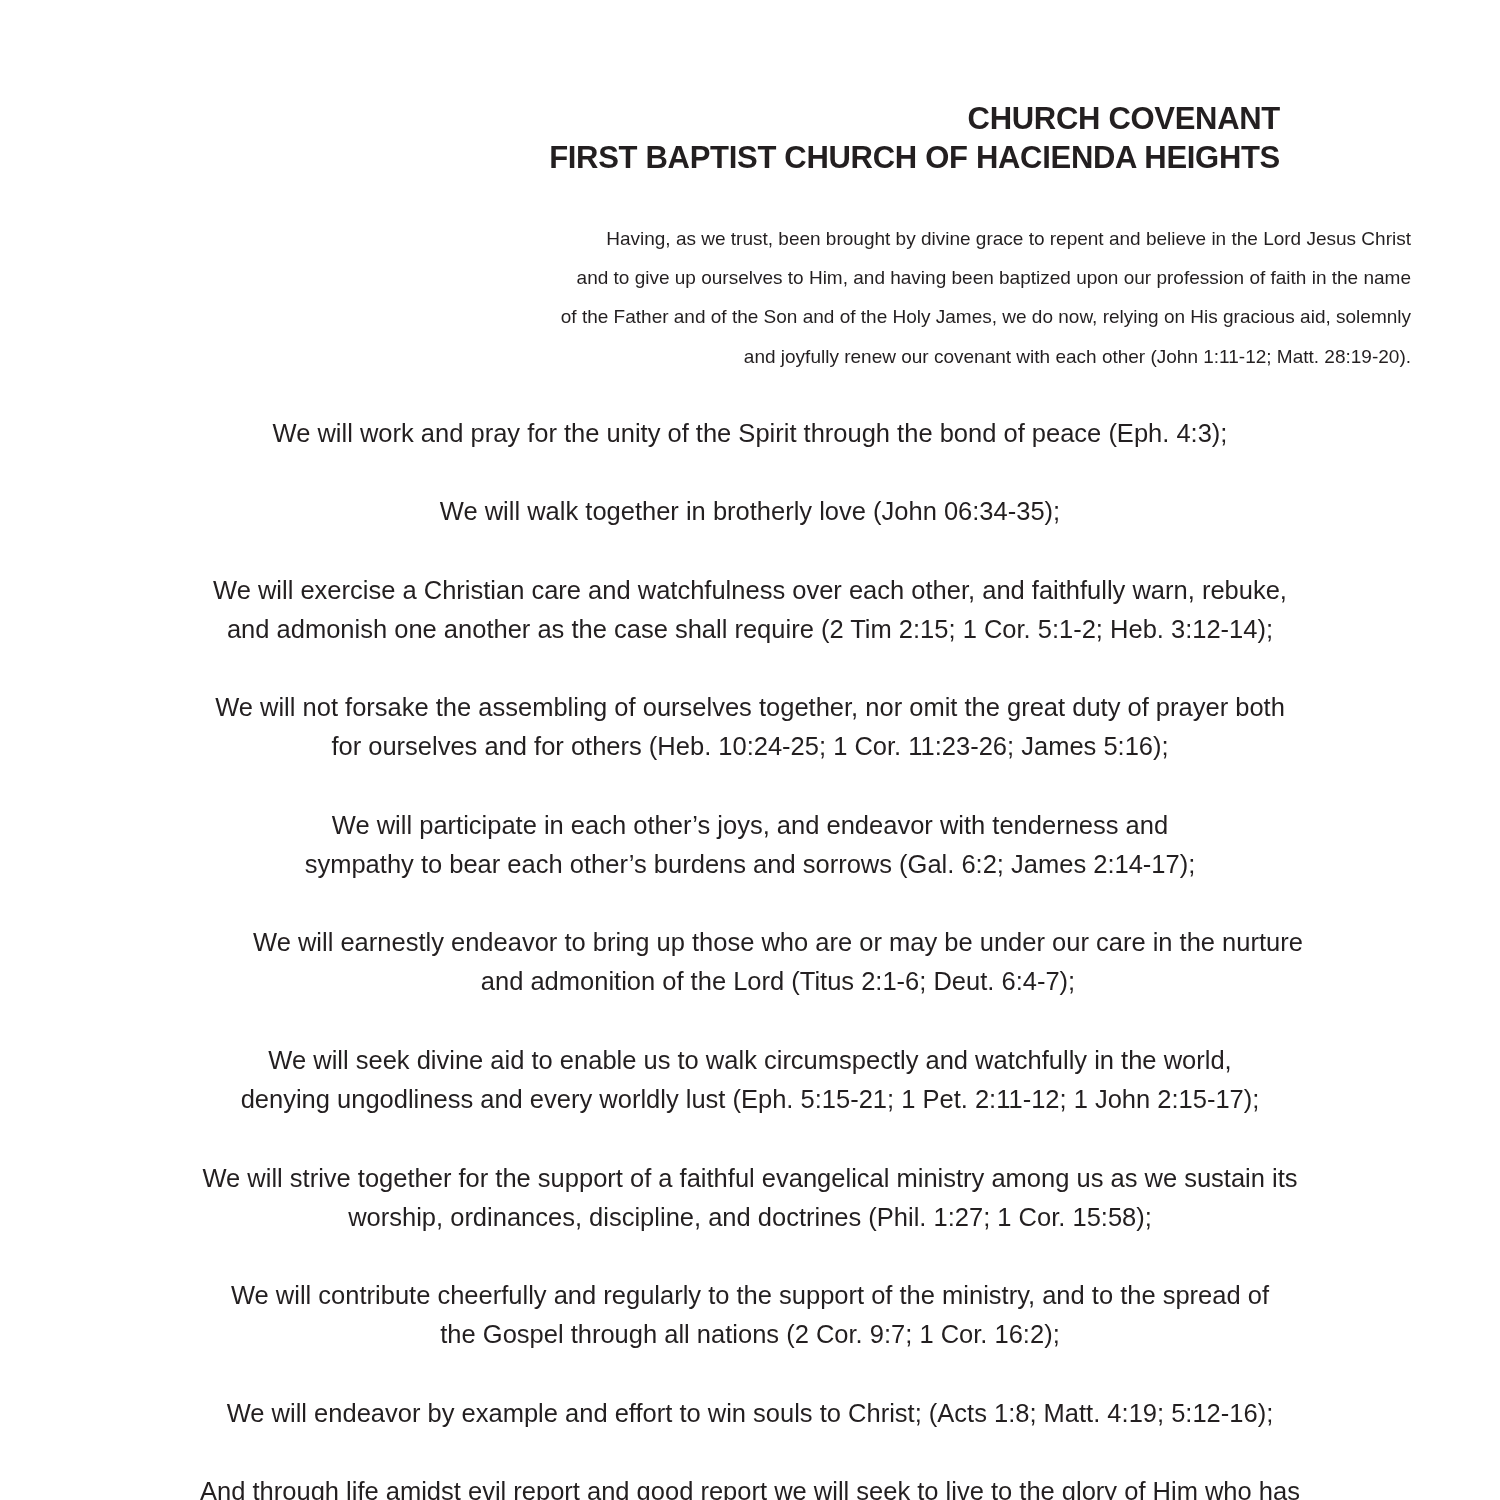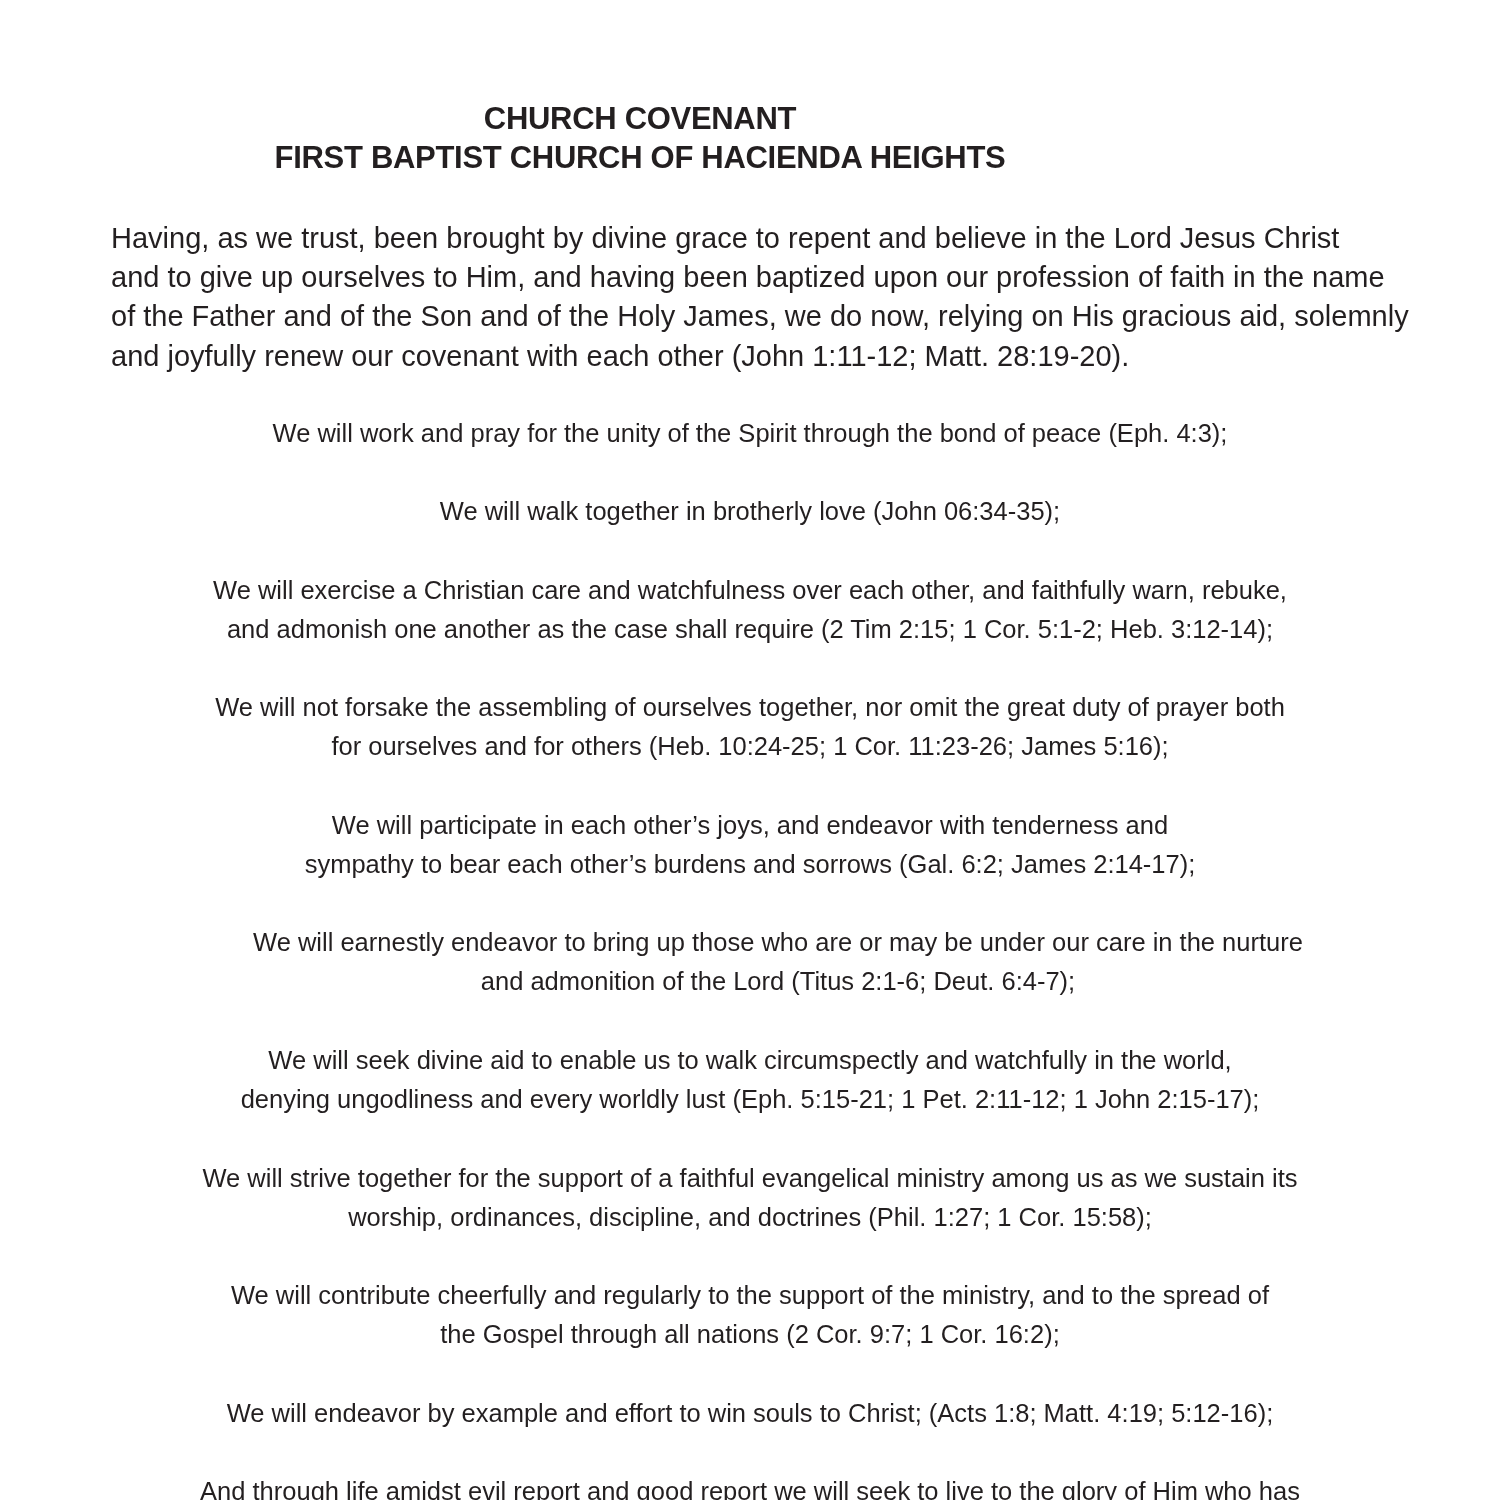--- a/index.html
+++ b/index.html
@@ -20,37 +20,37 @@
       left: 0;
       top: 0;
       width: 1500px;
       height: 1500px;
     }
     .title-block {
       position: absolute;
       top: 99px;
       left: 0;
       width: 1280px;
-      text-align: center;
+      text-align: right;
       font-weight: bold;
       font-size: 31px;
       line-height: 39px;
       letter-spacing: -0.3px;
     }
     .title-line {
       display: block;
     }
     .intro {
       position: absolute;
       top: 219px;
       left: 111px;
       width: 1300px;
-      font-size: 29px;
+      font-size: 19px;
       line-height: 39.2px;
-      text-align: left;
+      text-align: right;
       white-space: nowrap;
     }
     .intro-line {
       display: block;
     }
     .clauses {
       position: absolute;
       left: 0;
       width: 1500px;
       text-align: center;

